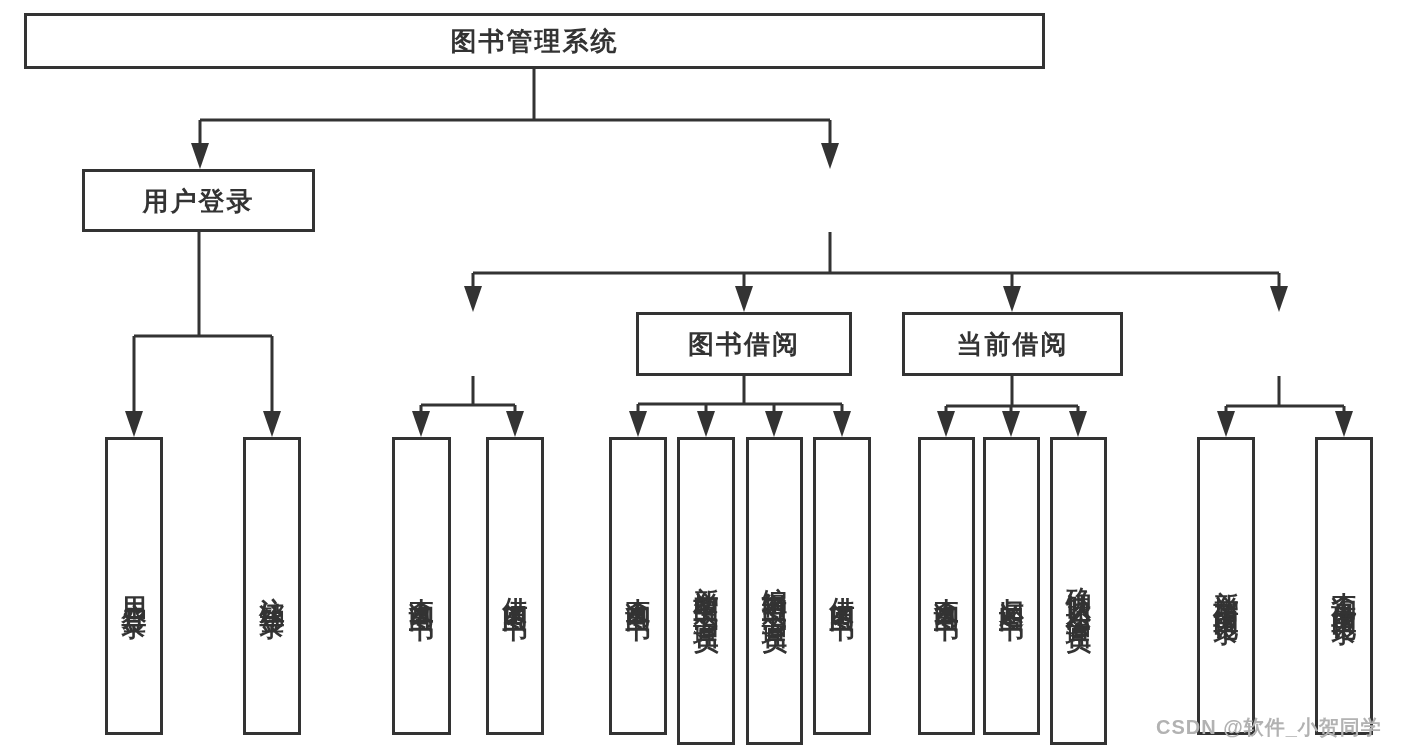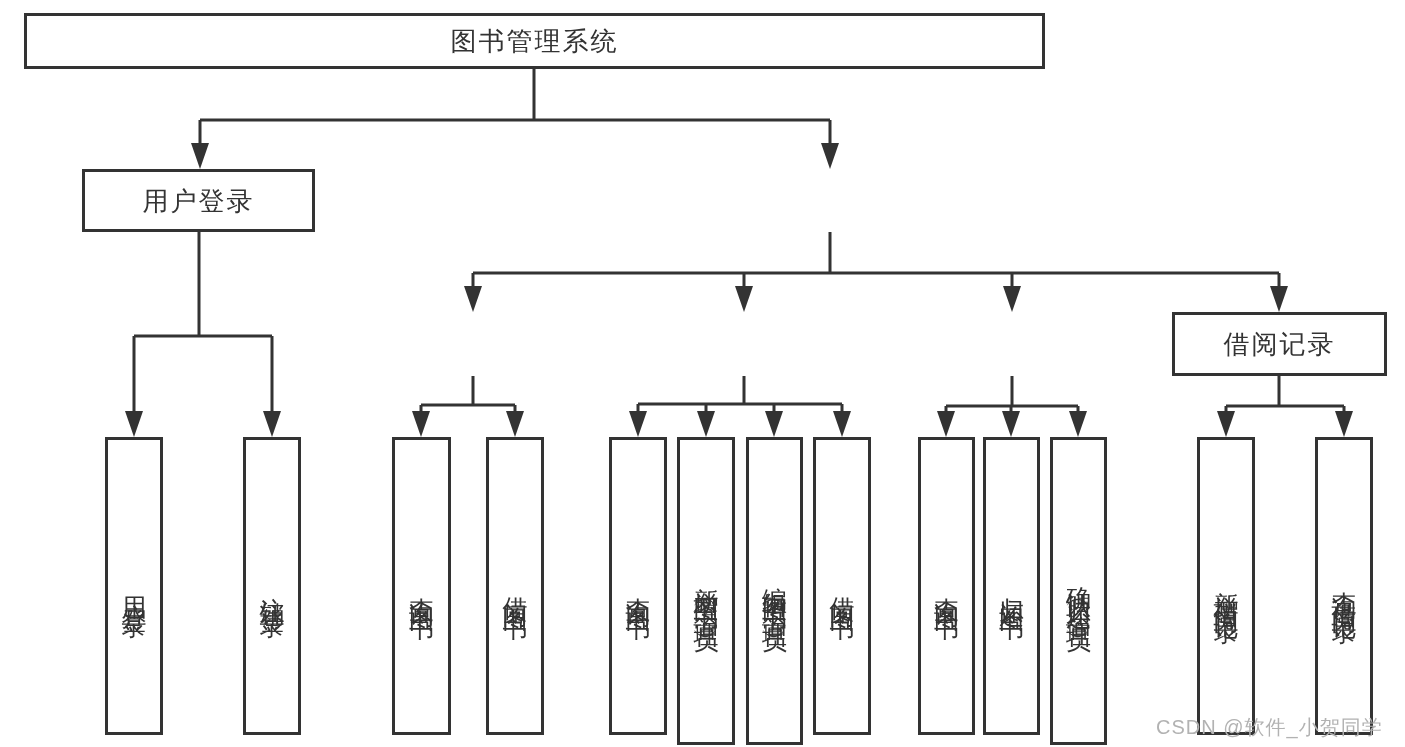--- a/index.html
+++ b/index.html
@@ -3,20 +3,21 @@
 <meta charset="utf-8">
 <style>
   html,body{margin:0;padding:0;background:#ffffff;}
   .canvas{
     position:relative;
     width:1405px;height:747px;
     background:#ffffff;
     font-family:"Liberation Sans",sans-serif;
     color:#333333;
     overflow:hidden;
+    font-weight:bold;
   }
   .wires{position:absolute;left:0;top:0;width:1405px;height:747px;}
   .box{
     position:absolute;
     box-sizing:border-box;
     border:3px solid #333333;
     background:#ffffff;
     display:flex;
     align-items:center;
     justify-content:center;
@@ -75,21 +76,22 @@
     <use href="#ah" x="1011" y="437"></use>
     <use href="#ah" x="1078" y="437"></use>
     <use href="#ah" x="1226" y="437"></use>
     <use href="#ah" x="1344" y="437"></use>
   </svg>
 
   <div class="box h" style="left:24px;top:13px;width:1021px;height:56px">图书管理系统</div>
 
   <div class="box h" style="left:82px;top:169px;width:233px;height:63px">用户登录</div>
 
-  <div class="box h" style="left:1172px;top:312px;width:215px;height:64px">借阅记录</div>
+  <div class="box h" style="left:636px;top:312px;width:216px;height:64px">图书借阅</div>
+  <div class="box h" style="left:902px;top:312px;width:221px;height:64px">当前借阅</div>
 
   <div class="box v" style="left:105px;top:437px;width:58px;height:298px">用户登录</div>
   <div class="box v" style="left:243px;top:437px;width:58px;height:298px">注销登录</div>
 
   <div class="box v" style="left:392px;top:437px;width:59px;height:298px">查询图书</div>
   <div class="box v" style="left:486px;top:437px;width:58px;height:298px">借阅图书</div>
 
   <div class="box v" style="left:609px;top:437px;width:58px;height:298px">查询图书</div>
   <div class="box v" style="left:677px;top:437px;width:58px;height:308px">新增图书（管理员）</div>
   <div class="box v" style="left:746px;top:437px;width:57px;height:308px">编辑图书（管理员）</div>

